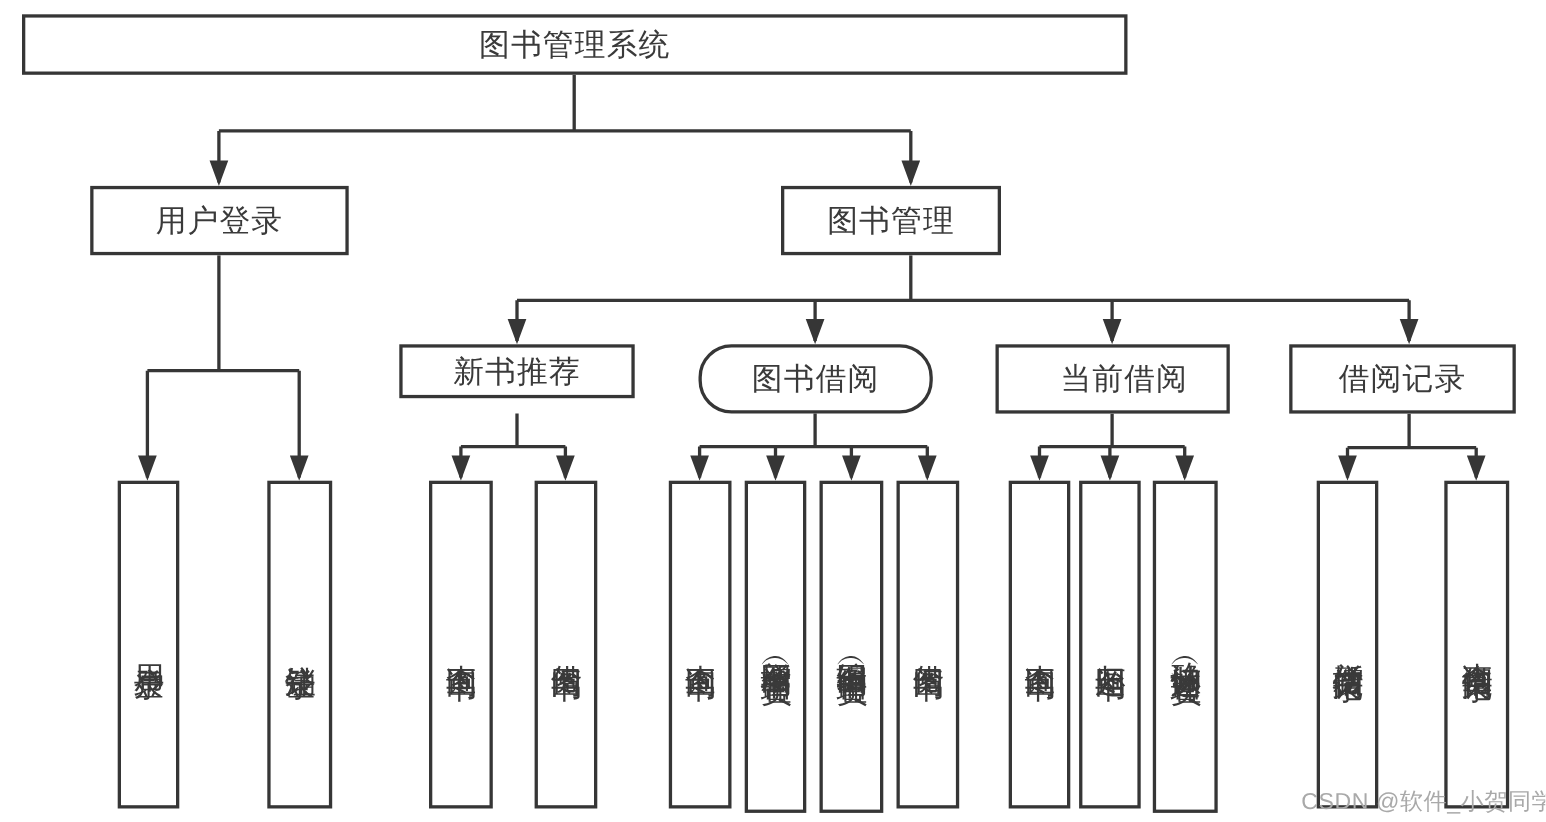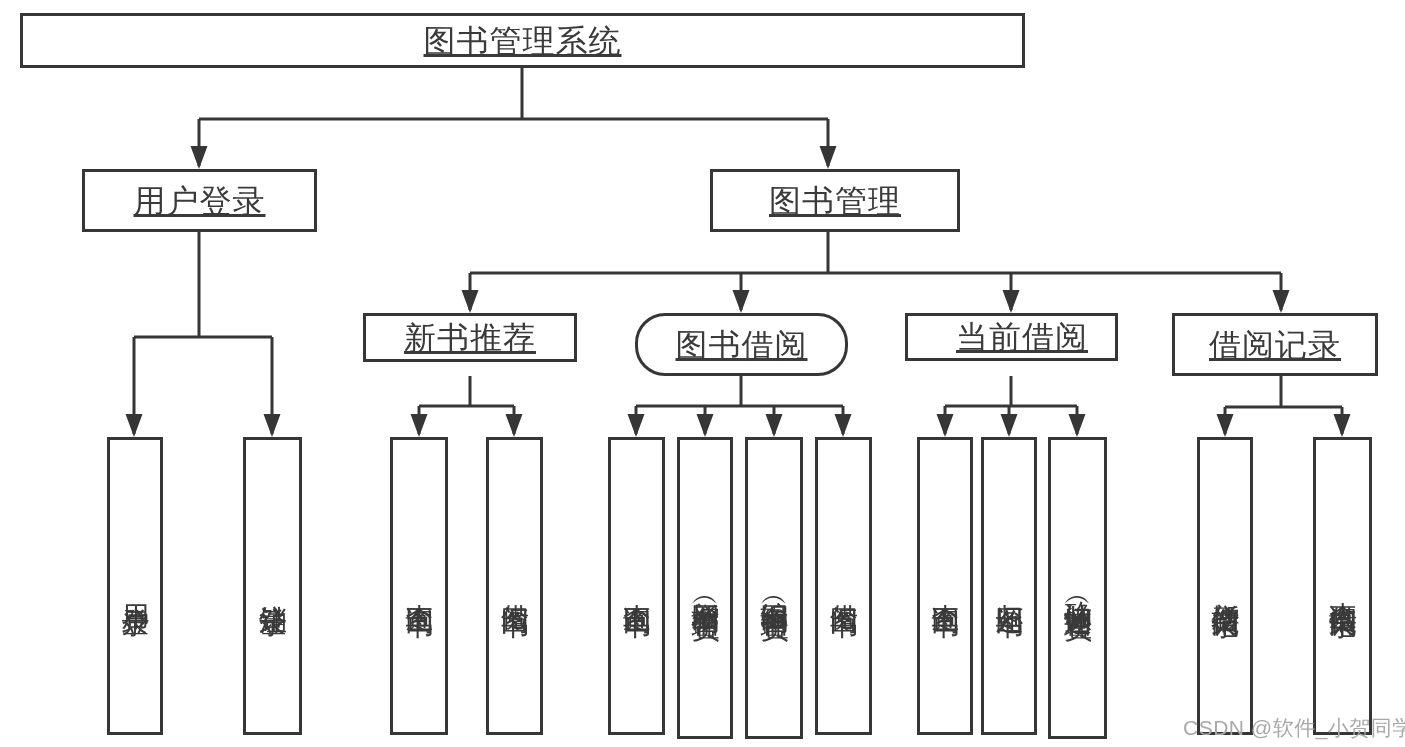--- a/index.html
+++ b/index.html
@@ -16,26 +16,25 @@
     font-family:"Liberation Sans","DejaVu Sans",sans-serif;
     overflow:hidden;
   }
   #wires{position:absolute;left:0;top:0;z-index:0;}
   .node{
     position:absolute;
     box-sizing:border-box;
     border:3px solid var(--line);
     background:var(--bg);
     display:flex;align-items:center;justify-content:center;
-    font-size:32px;line-height:1;
+    font-size:28px;line-height:1;
     color:var(--text);
     letter-spacing:1px;
     z-index:1;
     white-space:nowrap;
-    text-decoration:underline;
   }
   .leaf{
     position:absolute;
     box-sizing:border-box;
     border:3px solid var(--line);
     background:var(--bg);
     display:flex;align-items:center;justify-content:center;
     writing-mode:vertical-lr;
     text-orientation:mixed;
     font-size:28px;line-height:1;
@@ -97,25 +96,25 @@
          M936.5,414 L953.5,414 L945,437 Z
          M1000.5,414 L1017.5,414 L1009,437 Z
          M1068.5,414 L1085.5,414 L1077,437 Z
          M1216.5,414 L1233.5,414 L1225,437 Z
          M1333.5,414 L1350.5,414 L1342,437 Z"></path>
   </svg>
 
   <div class="node" style="left:20px;top:13px;width:1005px;height:55px;">图书管理系统</div>
 
   <div class="node" style="left:82px;top:169px;width:235px;height:63px;">用户登录</div>
-  <div class="node" style="left:710px;top:169px;width:250px;height:63px;">图书管理</div>
+  <div class="node" style="left:710px;top:169px;width:200px;height:63px;">图书管理</div>
 
   <div class="node" style="left:363px;top:313px;width:214px;height:49px;">新书推荐</div>
   <div class="node" style="left:635px;top:313px;width:213px;height:63px;border-radius:30px;">图书借阅</div>
-  <div class="node" style="left:905px;top:313px;width:213px;height:48px;padding-left:21px;">当前借阅</div>
+  <div class="node" style="left:905px;top:313px;width:213px;height:63px;padding-left:21px;">当前借阅</div>
   <div class="node" style="left:1172px;top:313px;width:206px;height:63px;">借阅记录</div>
 
   <div class="leaf" style="left:107px;top:437px;width:56px;height:298px;">用户登录</div>
   <div class="leaf" style="left:243px;top:437px;width:59px;height:298px;">注销登录</div>
 
   <div class="leaf" style="left:390px;top:437px;width:58px;height:298px;">查询图书</div>
   <div class="leaf" style="left:486px;top:437px;width:57px;height:298px;">借阅图书</div>
 
   <div class="leaf" style="left:608px;top:437px;width:57px;height:298px;">查询图书</div>
   <div class="leaf" style="left:677px;top:437px;width:56px;height:302px;">新增图书（管理员）</div>

